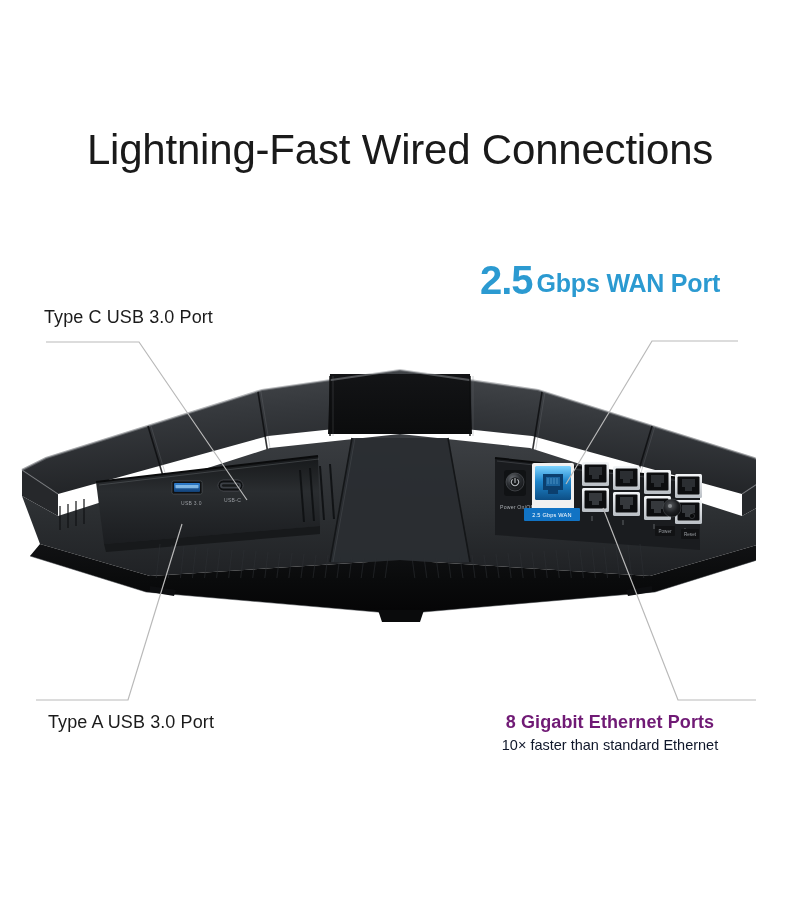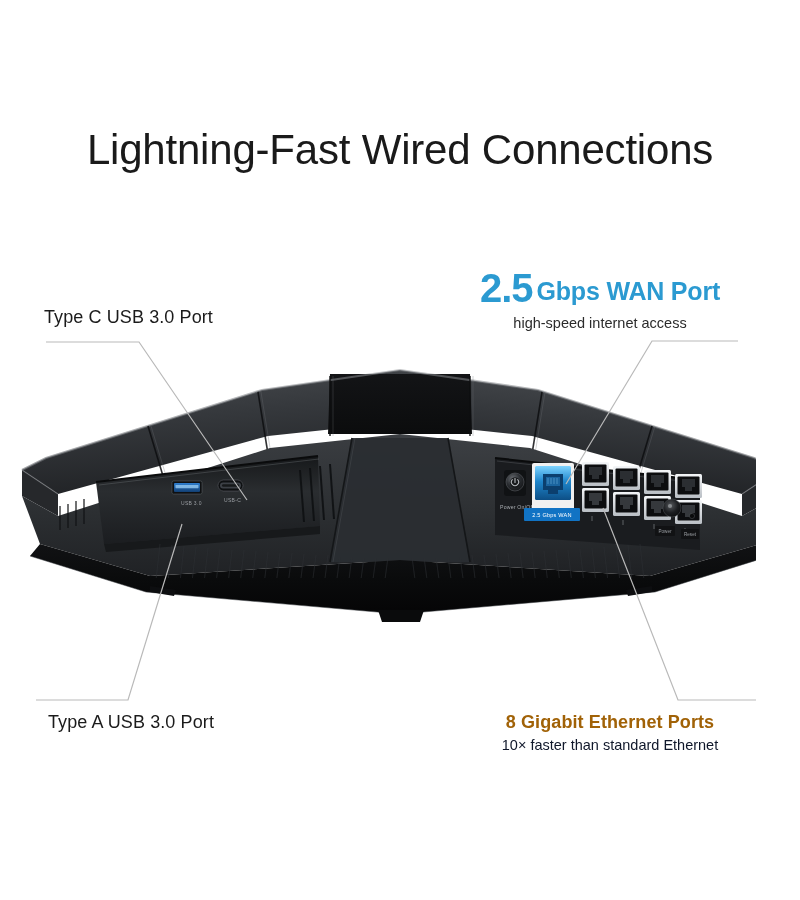--- a/index.html
+++ b/index.html
@@ -53,21 +53,21 @@
     color: #0f172a;
     white-space: nowrap;
     margin-top: 4px;
   }
 
   #callout-typec { left: 44px; top: 307px; }
   #callout-typea { left: 40px; top: 712px; margin-left: 8px; }
 
   #callout-wan {
     left: 440px;
-    top: 268px;
+    top: 260px;
     width: 320px;
     text-align: center;
   }
   .wan-line { white-space: nowrap; line-height: 1; }
   .wan-num {
     font-size: 40px;
     font-weight: 700;
     letter-spacing: -1px;
     vertical-align: -2px;
   }
@@ -461,21 +461,20 @@
   </div>
 
   <div class="callout" id="callout-typea">
     <div class="callout-title" style="color: rgb(27, 27, 27);">Type A USB 3.0 Port</div>
   </div>
 
   <div class="callout" id="callout-wan">
     <div class="wan-line">
       <span class="wan-num" style="color: rgb(43, 154, 209);">2.5</span><span class="wan-rest" style="color: rgb(43, 154, 209);">Gbps WAN Port</span>
     </div>
-    <div class="wan-sub">high-speed internet access</div>
   </div>
 
   <div class="callout" id="callout-eth">
-    <div class="callout-title bold" style="color: #a16207;">8 Gigabit Ethernet Ports</div>
+    <div class="callout-title bold" style="color: #701a75;">8 Gigabit Ethernet Ports</div>
     <div class="callout-sub">10× faster than standard Ethernet</div>
   </div>
 
 </div>
 
 </body></html>

